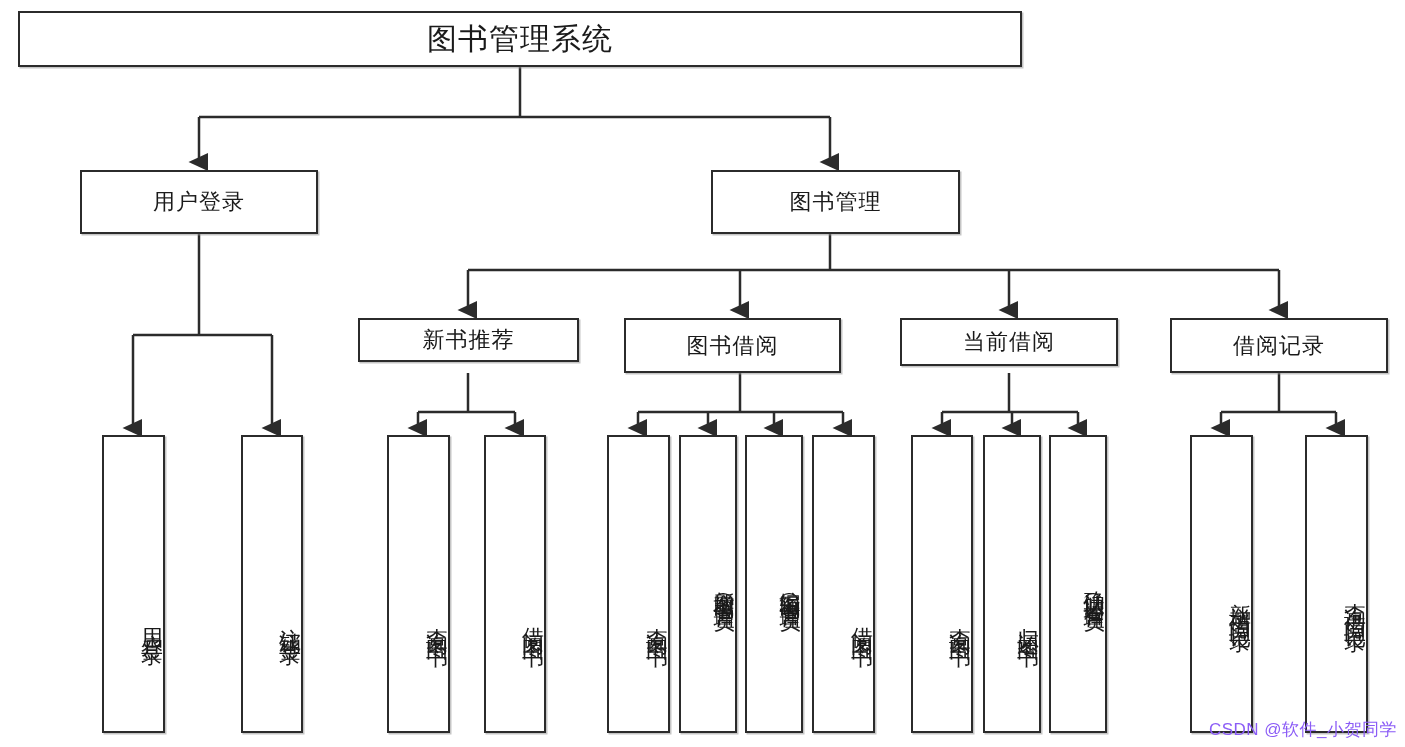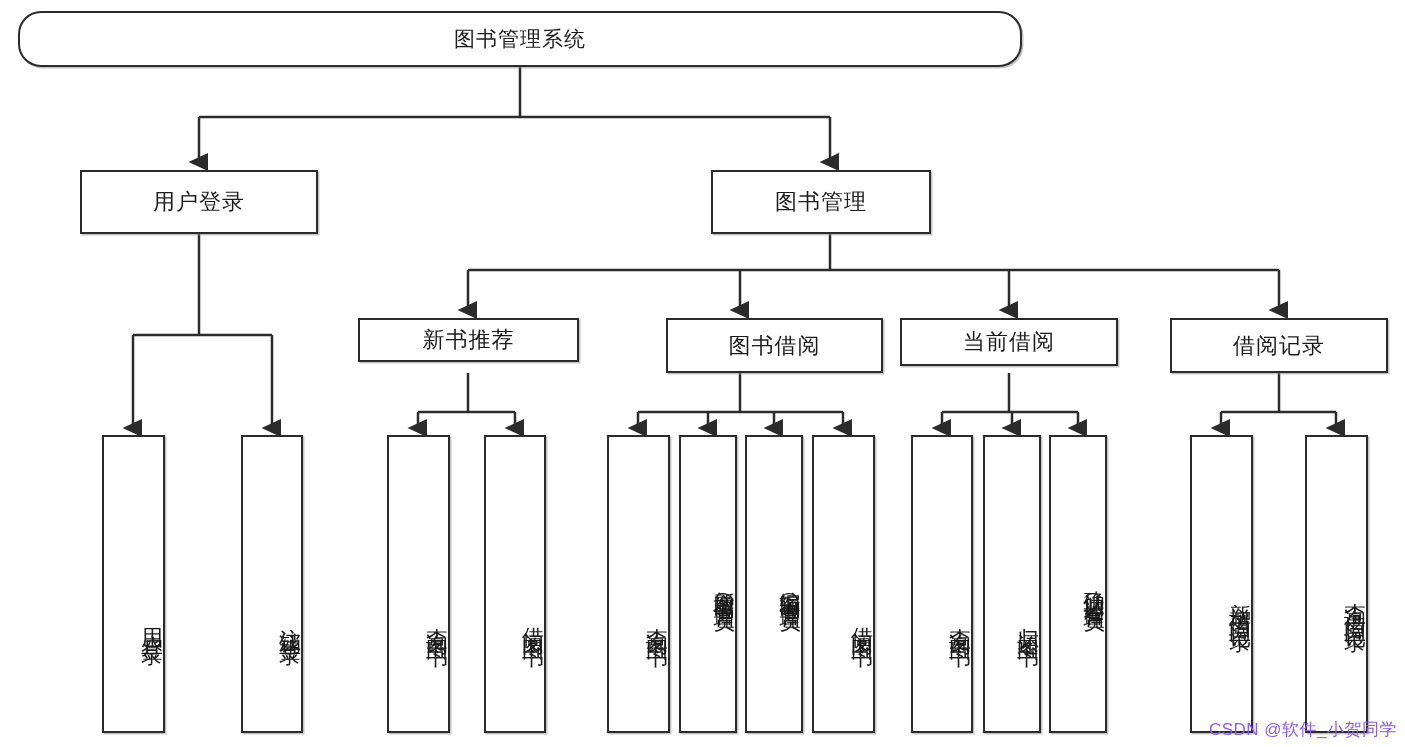--- a/index.html
+++ b/index.html
@@ -27,22 +27,21 @@
     justify-content: center;
     color: #1a1a1a;
     box-shadow: 1.5px 1.5px 0 rgba(150,150,150,0.55);
   }
   .node-h {
     font-size: 22px;
     letter-spacing: 1px;
     white-space: nowrap;
   }
   .node-title {
-    font-size: 21px;
-    border-radius: 23px;
+    font-size: 30px;
   }
   .node-v {
     writing-mode: vertical-rl;
     text-orientation: upright;
     font-size: 22px;
     letter-spacing: 6px;
     line-height: 1;
     align-items: flex-start;
     justify-content: center;
     padding-top: 4px;
@@ -123,28 +122,28 @@
     </g>
   </svg>
 
   <div class="node node-h node-title" style="left:18px; top:11px; width:1004px; height:56px;">
     <span>图书管理系统</span>
   </div>
 
   <div class="node node-h" style="left:80px; top:170px; width:238px; height:64px;">
     <span>用户登录</span>
   </div>
-  <div class="node node-h" style="left:711px; top:170px; width:220px; height:64px;">
+  <div class="node node-h" style="left:711px; top:170px; width:249px; height:64px;">
     <span>图书管理</span>
   </div>
 
   <div class="node node-h" style="left:358px; top:318px; width:221px; height:44px;">
     <span>新书推荐</span>
   </div>
-  <div class="node node-h" style="left:666px; top:318px; width:217px; height:55px;">
+  <div class="node node-h" style="left:624px; top:318px; width:217px; height:55px;">
     <span>图书借阅</span>
   </div>
   <div class="node node-h" style="left:900px; top:318px; width:218px; height:48px;">
     <span>当前借阅</span>
   </div>
   <div class="node node-h" style="left:1170px; top:318px; width:218px; height:55px;align-items:center;">
     <span>借阅记录</span>
   </div>
 
   <div class="node node-v" style="left:102px; top:435px; width:63px; height:298px; padding-top:76px;">

